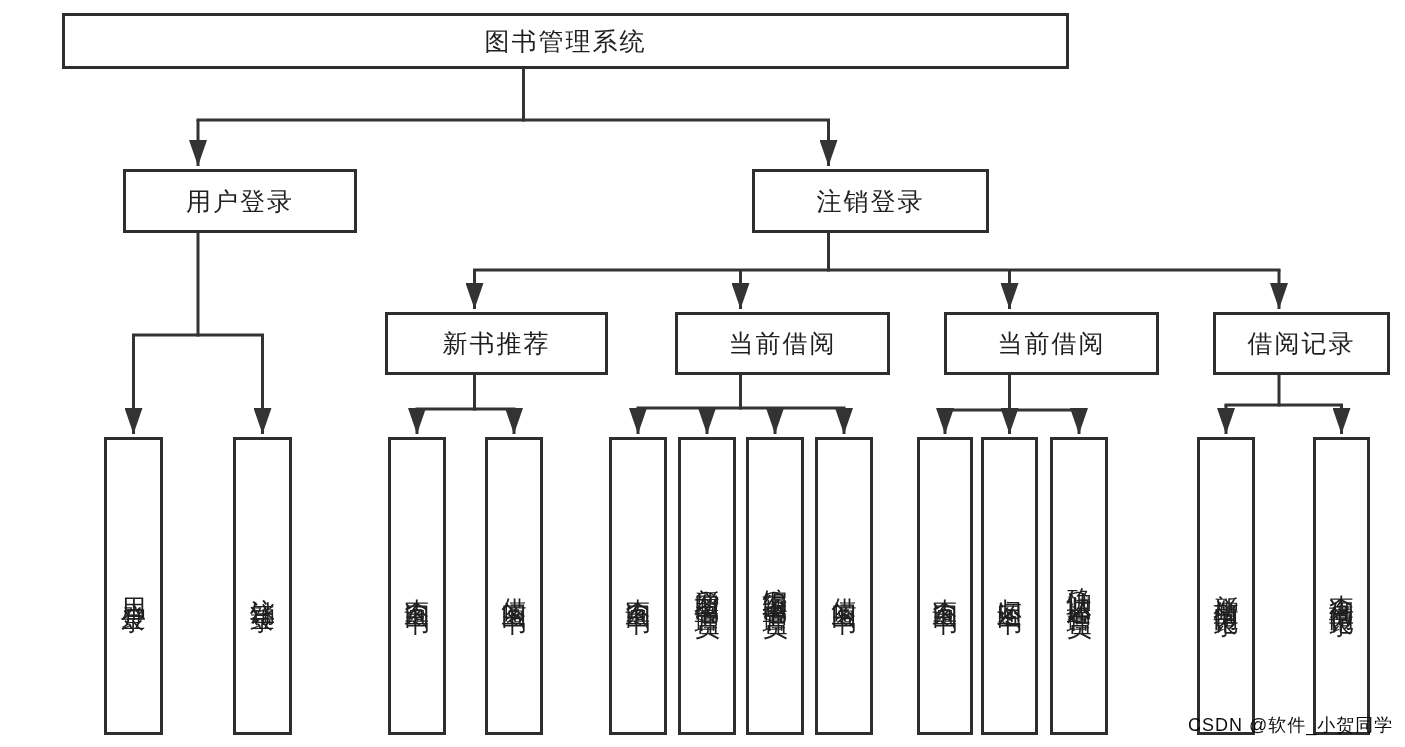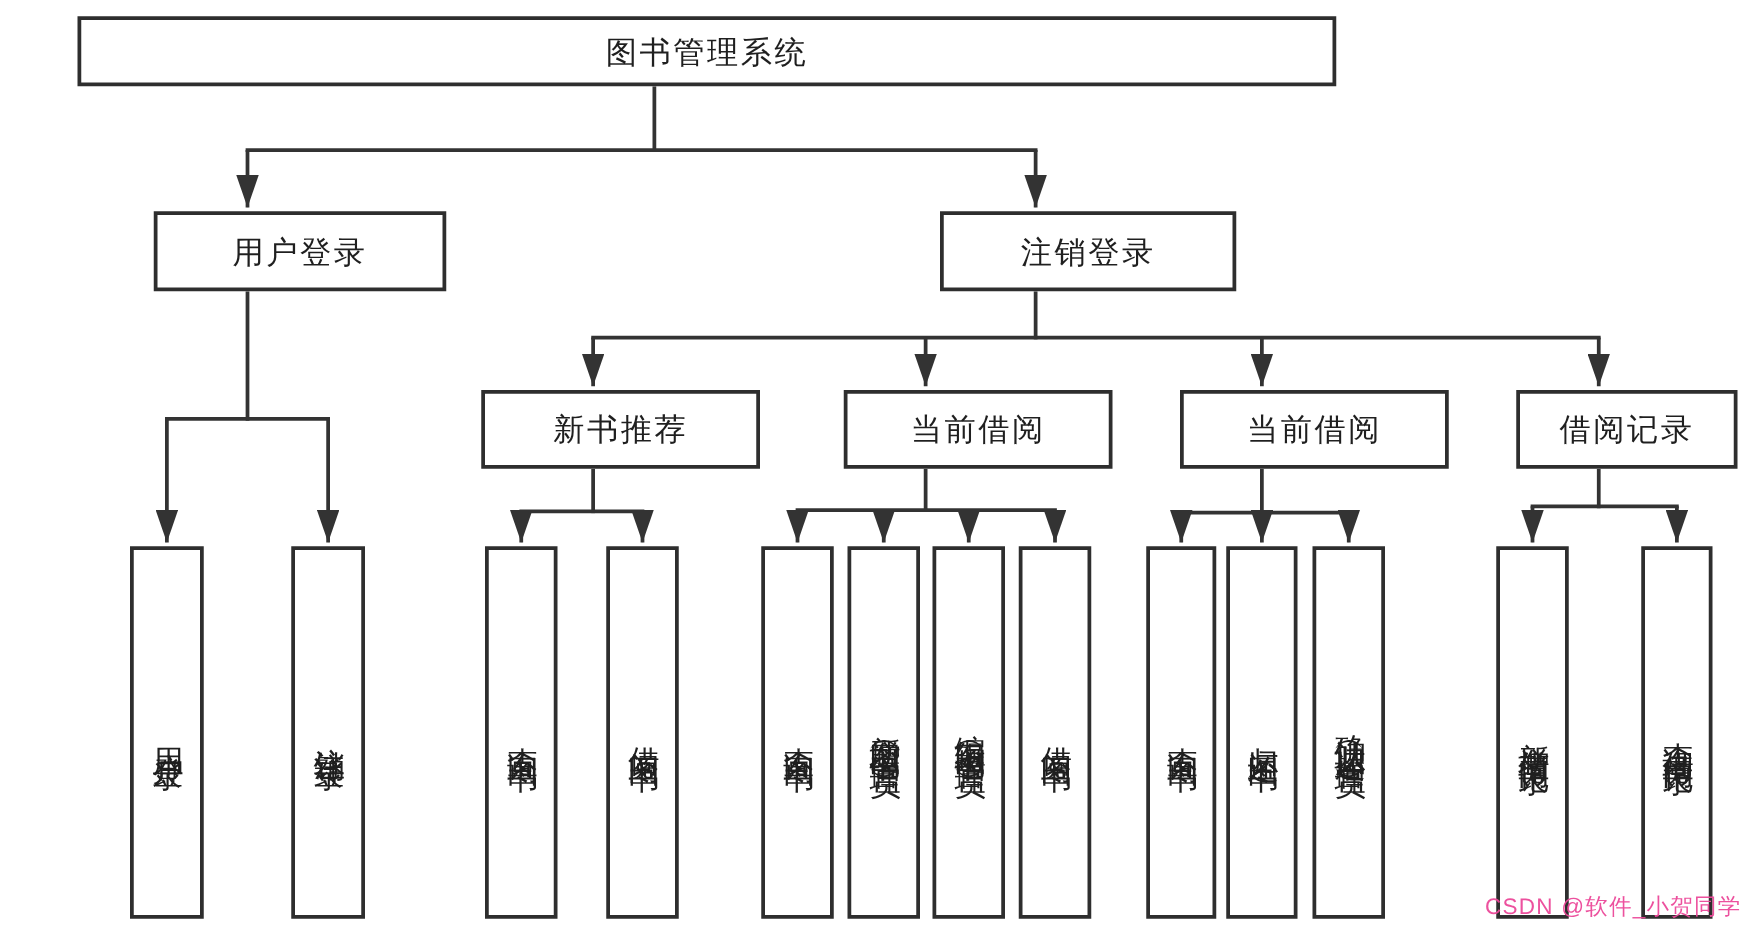--- a/index.html
+++ b/index.html
@@ -116,15 +116,15 @@
   <div class="node leaf" style="left:746px;top:437px;width:58px;height:298px;">编辑图书（管理员）</div>
   <div class="node leaf" style="left:815px;top:437px;width:58px;height:298px;">借阅图书</div>
 
   <div class="node leaf" style="left:917px;top:437px;width:56px;height:298px;">查询图书</div>
   <div class="node leaf" style="left:981px;top:437px;width:57px;height:298px;">归还图书</div>
   <div class="node leaf" style="left:1050px;top:437px;width:58px;height:298px;">确认归还（管理员）</div>
 
   <div class="node leaf" style="left:1197px;top:437px;width:58px;height:298px;">新增借阅记录</div>
   <div class="node leaf" style="left:1313px;top:437px;width:57px;height:298px;">查询借阅记录</div>
 
-  <div id="watermark" style="color: #ec4899;">CSDN @软件_小贺同学</div>
+  <div id="watermark" style="color: #000000;">CSDN @软件_小贺同学</div>
 
 </div>
 
 </body></html>

